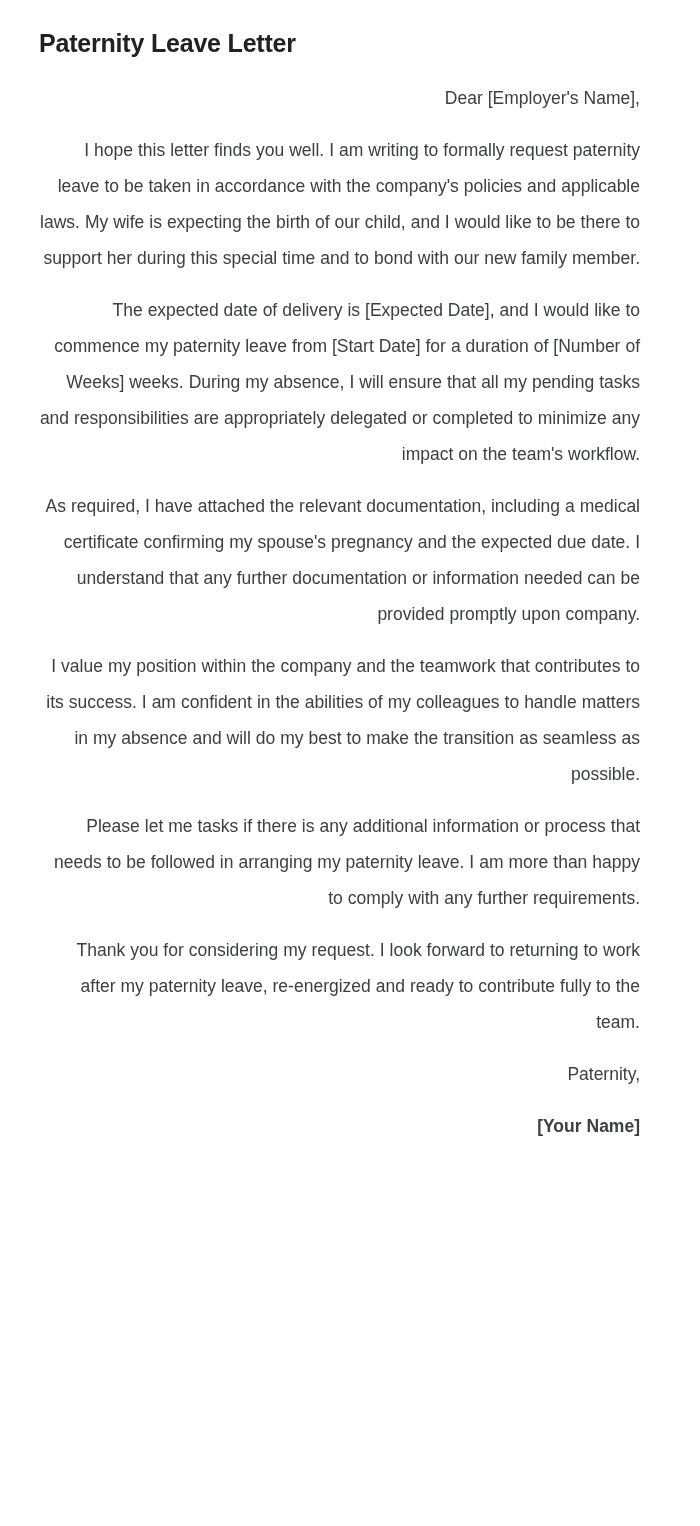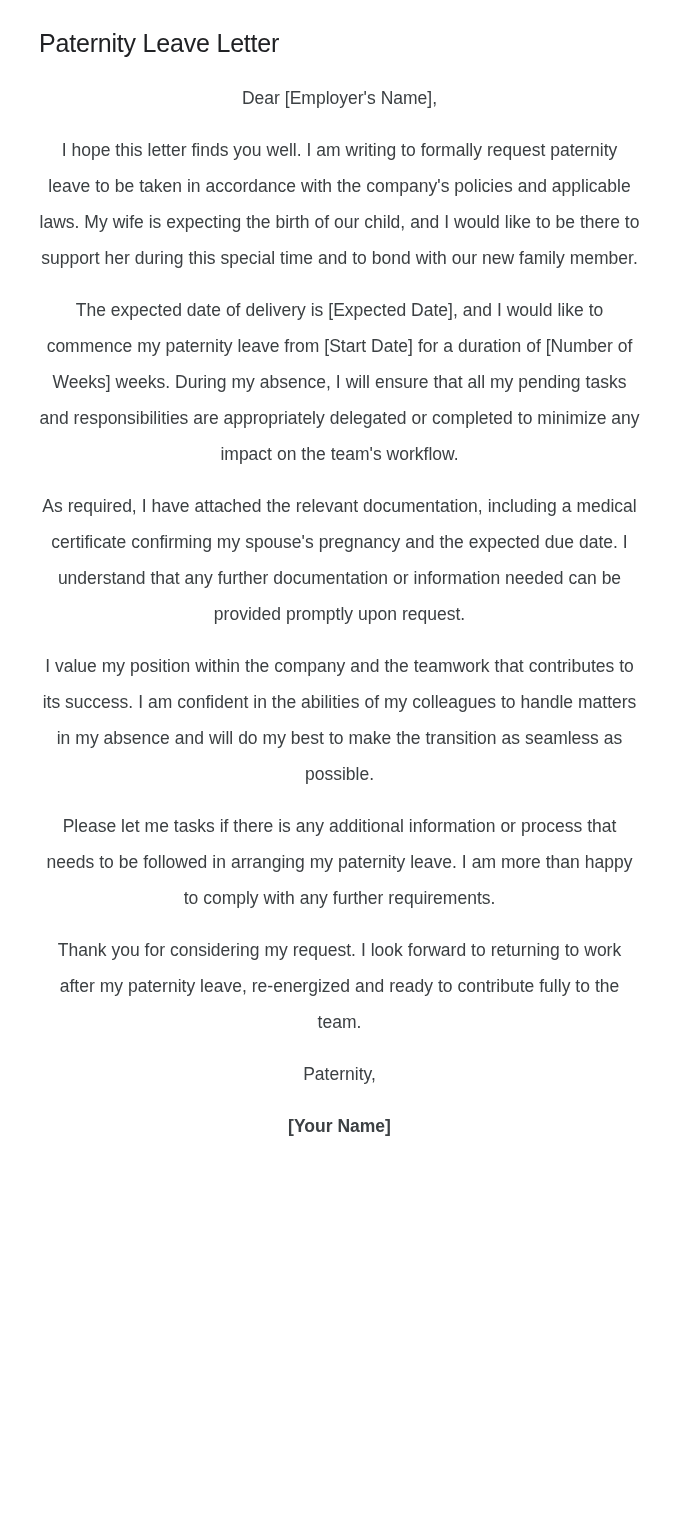--- a/index.html
+++ b/index.html
@@ -15,33 +15,33 @@
   }
   .letter {
     box-sizing: border-box;
     width: 700px;
     padding: 28px 60px 40px 39px;
   }
   .letter-title {
     margin: 0 0 22px 0;
     font-size: 25px;
     line-height: 30px;
-    font-weight: normal;
+    font-weight: bold;
     color: #202124;
     letter-spacing: -0.2px;
   }
   .letter-body {
     font-size: 17.5px;
     line-height: 36px;
     color: #3c4043;
   }
   .letter-para {
     margin: 0 0 16px 0;
     padding: 0;
-    text-align: center;
+    text-align: right;
     word-spacing: 0.1px;
   }
   .letter-para:last-child {
     margin-bottom: 0;
     font-weight: bold;
   }
 </style>
 </head>
 <body>
 
@@ -51,21 +51,21 @@
 
   <div class="letter-body">
 
     <p class="letter-para">Dear [Employer's Name],</p>
 
     <p class="letter-para">I hope this letter finds you well. I am writing to formally request paternity leave to be taken in accordance with the company's policies and applicable laws. My wife is expecting the birth of our child, and I would like to be there to support her during this special time and to bond with our new family member.</p>
 
     <p class="letter-para">The expected date of delivery is [Expected Date], and I would like to commence my paternity leave from [Start Date] for a duration of [Number of Weeks] weeks. During my absence, I will ensure that all my pending tasks and responsibilities are appropriately delegated or completed to minimize any impact on the team's workflow.</p>
 
 
-    <p class="letter-para">As required, I have attached the relevant documentation, including a medical certificate confirming my spouse's pregnancy and the expected due date. I understand that any further documentation or information needed can be provided promptly upon request.</p>
+    <p class="letter-para">As required, I have attached the relevant documentation, including a medical certificate confirming my spouse's pregnancy and the expected due date. I understand that any further documentation or information needed can be provided promptly upon company.</p>
 
     <p class="letter-para">I value my position within the company and the teamwork that contributes to its success. I am confident in the abilities of my colleagues to handle matters in my absence and will do my best to make the transition as seamless as possible.</p>
 
     <p class="letter-para">Please let me tasks if there is any additional information or process that needs to be followed in arranging my paternity leave. I am more than happy to comply with any further requirements.</p>
 
     <p class="letter-para">Thank you for considering my request. I look forward to returning to work after my paternity leave, re-energized and ready to contribute fully to the team.</p>
 
     <p class="letter-para">Paternity,</p>
 
     <p class="letter-para">[Your Name]</p>

